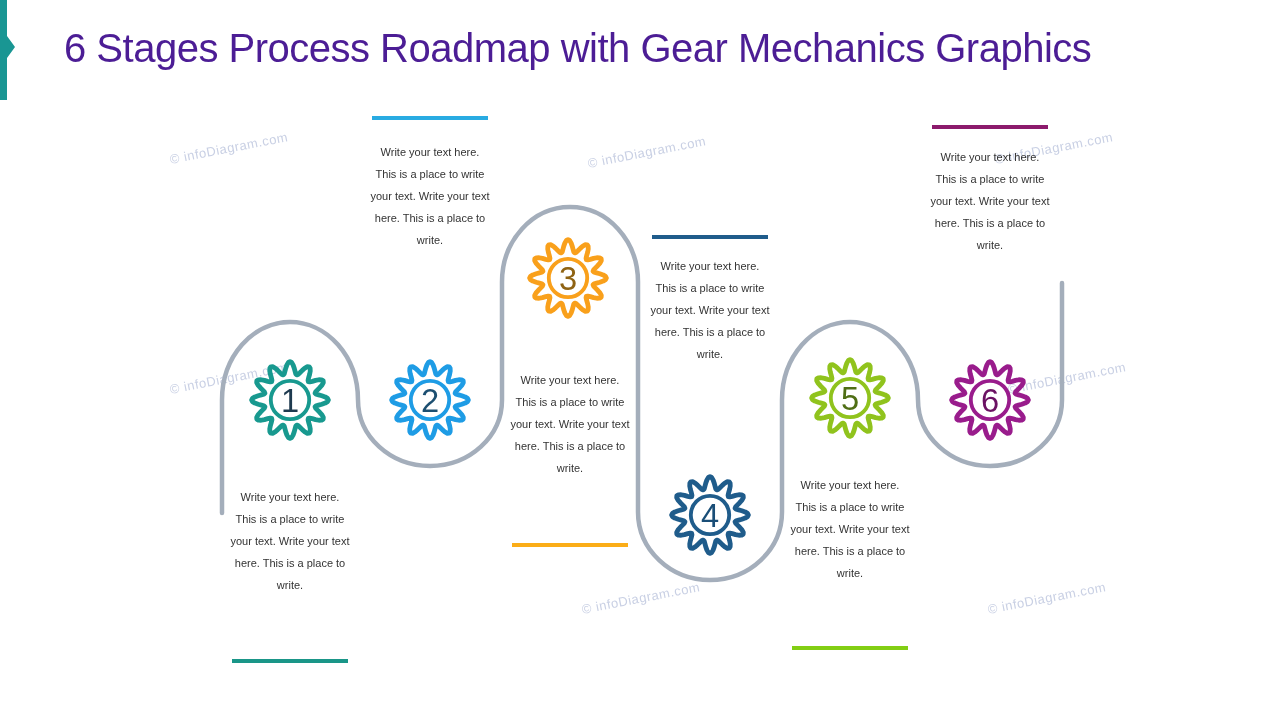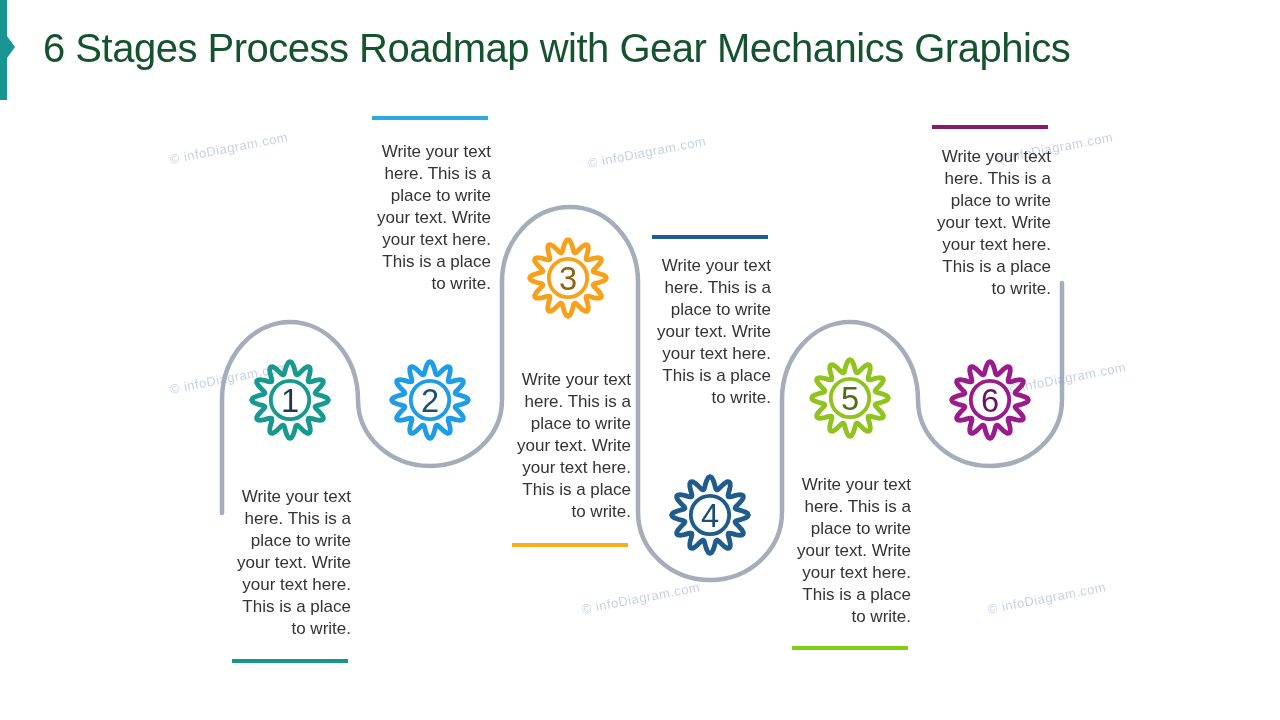--- a/index.html
+++ b/index.html
@@ -2,34 +2,34 @@
 <html><head>
 <meta charset="utf-8">
 <style>
   html,body{margin:0;padding:0;background:#e8e8e8;}
   .slide{
     position:relative;width:1280px;height:720px;background:#ffffff;
     font-family:"Liberation Sans",sans-serif;overflow:hidden;margin:0 auto;
   }
   .accent-bar{position:absolute;left:0;top:0;width:16px;height:110px;}
   .slide-title{
-    position:absolute;left:43px;top:26px;width:1180px;
-    font-size:40px;font-weight:400;color:#14532d;letter-spacing:-0.5px;
+    position:absolute;left:64px;top:26px;width:1180px;
+    font-size:40px;font-weight:400;color:#4c1d95;letter-spacing:-0.5px;
     white-space:nowrap;
   }
   .connector-svg{position:absolute;left:0;top:0;width:1280px;height:720px;z-index:2;}
   .watermark{
     position:absolute;font-size:13px;color:#c9d0e4;letter-spacing:0.5px;
     transform:rotate(-11deg);transform-origin:left center;z-index:1;white-space:nowrap;
   }
   .stage{position:absolute;left:0;top:0;width:0;height:0;}
   .gear{position:absolute;width:96px;height:96px;z-index:3;}
   .stage-text{
-    position:absolute;width:122px;text-align:right;z-index:4;
-    font-size:17px;line-height:22px;color:#333333;
+    position:absolute;width:122px;text-align:center;z-index:4;
+    font-size:11px;line-height:22px;color:#333333;
   }
   .accent-line{position:absolute;width:116px;height:4px;z-index:4;}
   .footer{
     position:absolute;left:66px;top:681px;font-size:26px;color:#acacac;
     letter-spacing:0.5px;z-index:5;
   }
   .footer b{color:#a3a3a3;}
   .gear-number{font-family:"Liberation Sans",sans-serif;font-size:34px;font-weight:400;}
 </style>
 </head>

